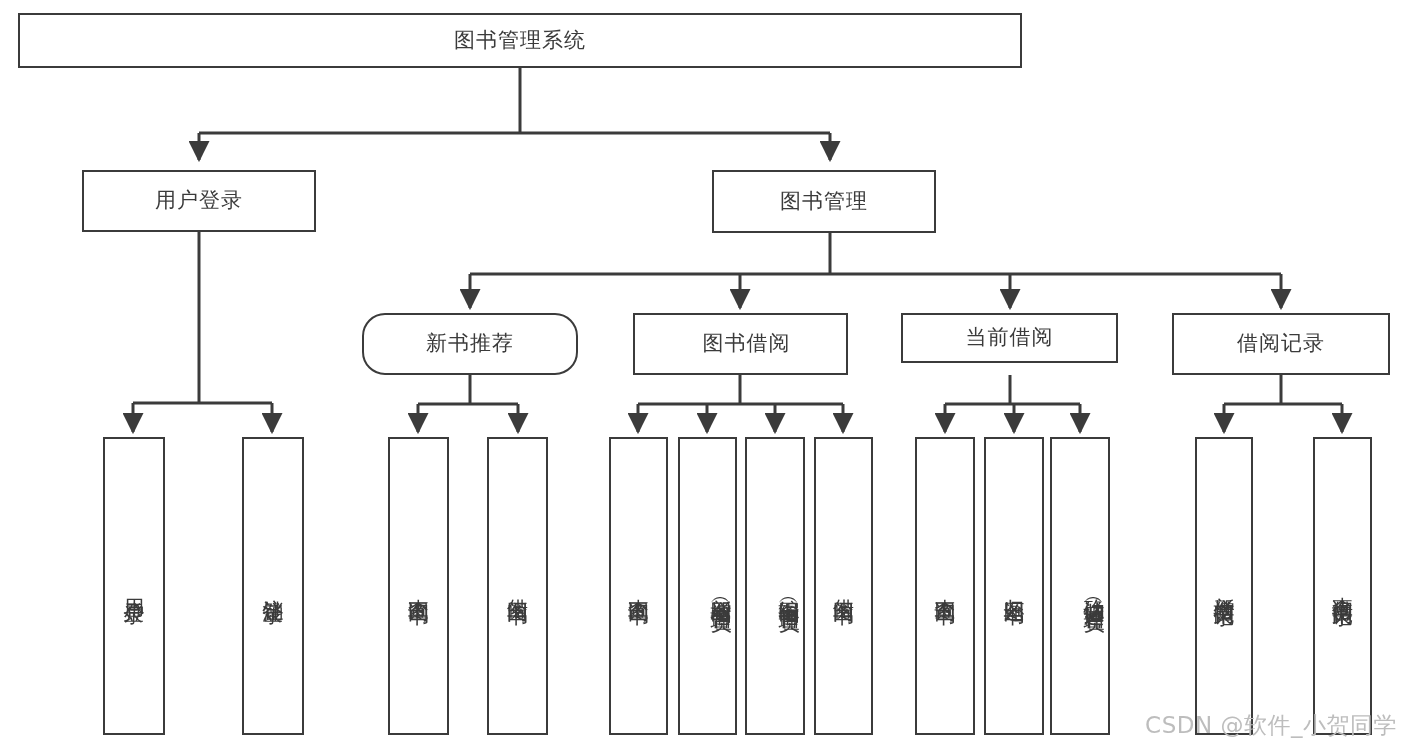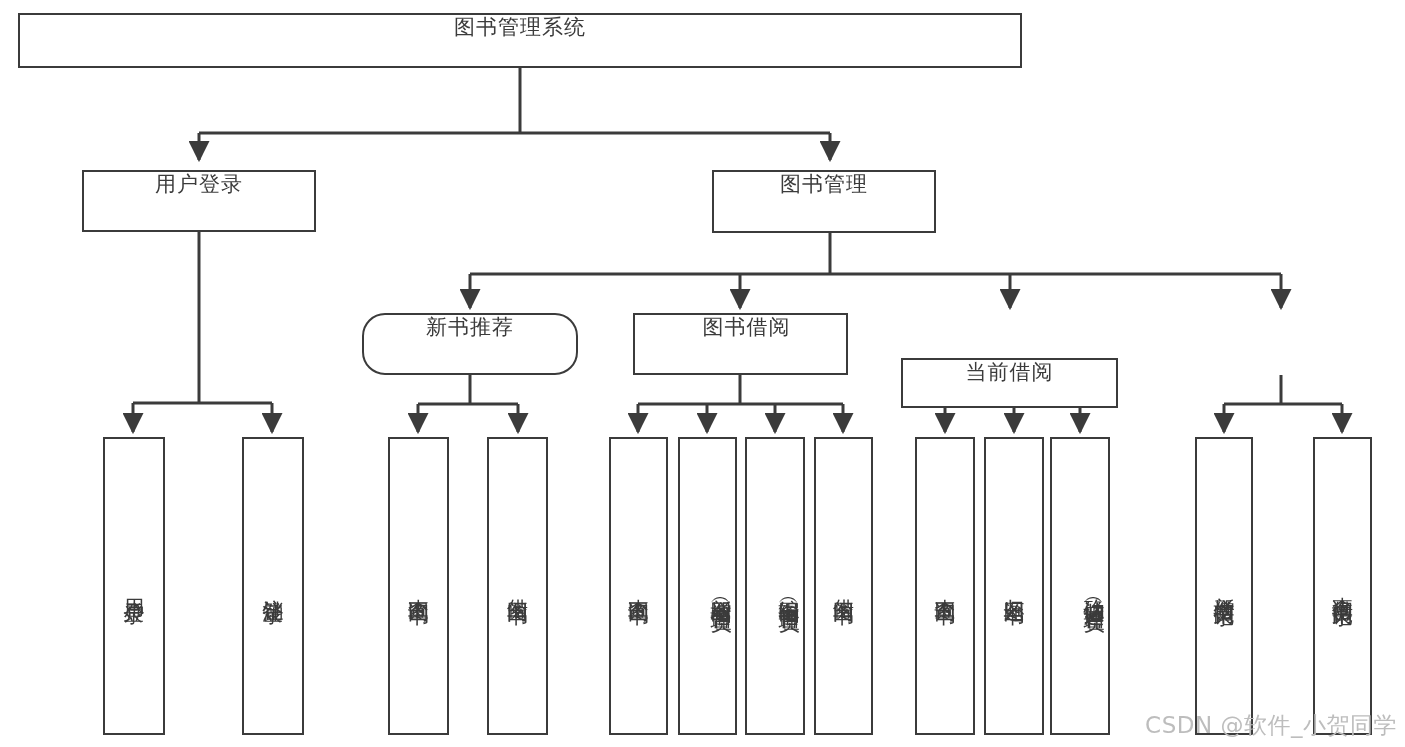--- a/index.html
+++ b/index.html
@@ -13,21 +13,21 @@
   }
   #diagram-root{position:absolute;left:0;top:0;width:1405px;height:747px;}
   svg.edges{position:absolute;left:0;top:0;width:1405px;height:747px;}
   .node{
     position:absolute;
     box-sizing:border-box;
     border:2.5px solid #3b3b3b;
     background:#ffffff;
     color:#3b3b3b;
     display:flex;
-    align-items:flex-start;
+    align-items:center;
     justify-content:center;
     text-align:center;
   }
   .node.h{
     font-size:21px;
     letter-spacing:1px;
     line-height:1.2;
   }
   .node.v{
     writing-mode:vertical-rl;
@@ -116,22 +116,25 @@
   <div class="node h" style="left:712px;top:170px;width:224px;height:63px;">
     <span class="lbl">图书管理</span>
   </div>
 
   <div class="node h" style="left:362px;top:313px;width:216px;height:62px;border-radius:23px;">
     <span class="lbl">新书推荐</span>
   </div>
   <div class="node h" style="left:633px;top:313px;width:215px;height:62px;padding-left:12px;">
     <span class="lbl">图书借阅</span>
   </div>
-  <div class="node h" style="left:901px;top:313px;width:217px;height:50px;margin-top:45px;">
+  <div class="node h" style="left:901px;top:313px;width:217px;height:50px;">
     <span class="lbl">当前借阅</span>
+  </div>
+  <div class="node h" style="left:1172px;top:313px;width:218px;height:62px;">
+    <span class="lbl">借阅记录</span>
   </div>
 
   <div class="node v mid" style="left:103px;top:437px;width:62px;height:298px;">
     <span class="lbl">用户登录</span>
   </div>
   <div class="node v mid" style="left:242px;top:437px;width:62px;height:298px;">
     <span class="lbl">注销登录</span>
   </div>
 
   <div class="node v mid" style="left:388px;top:437px;width:61px;height:298px;">

